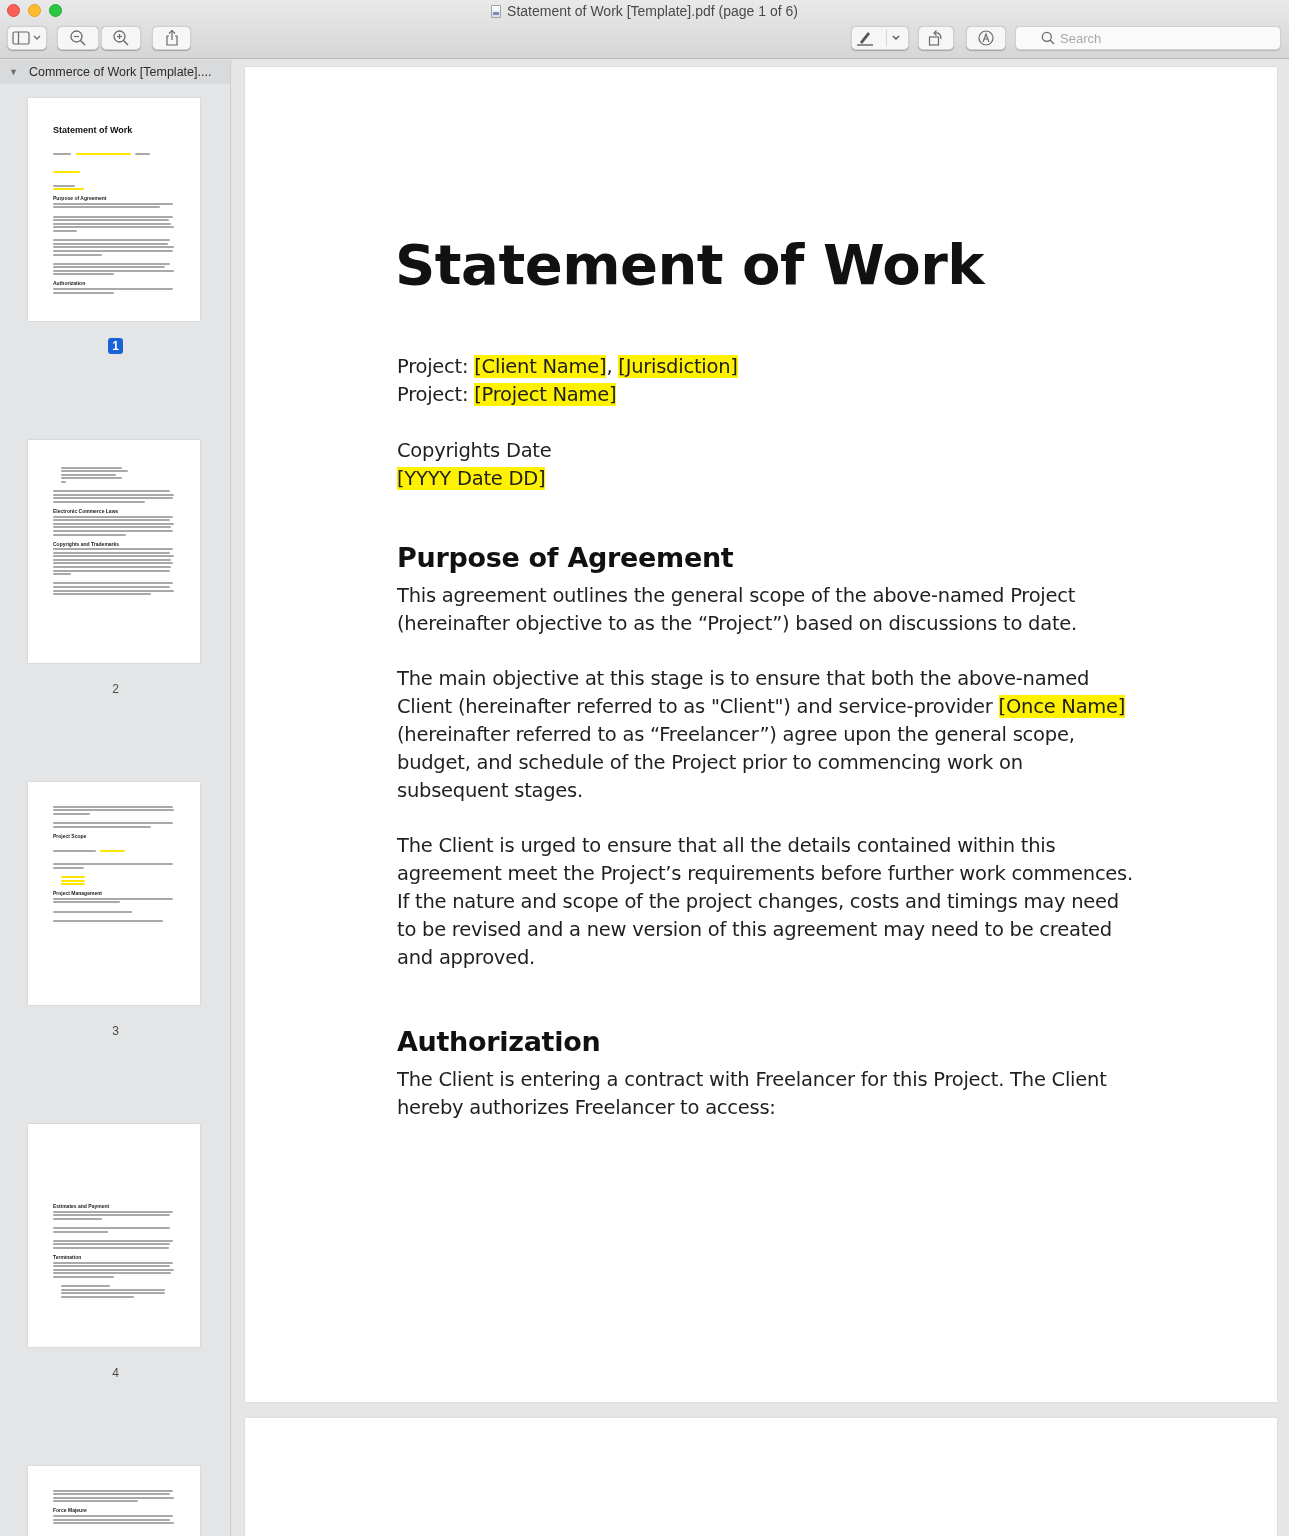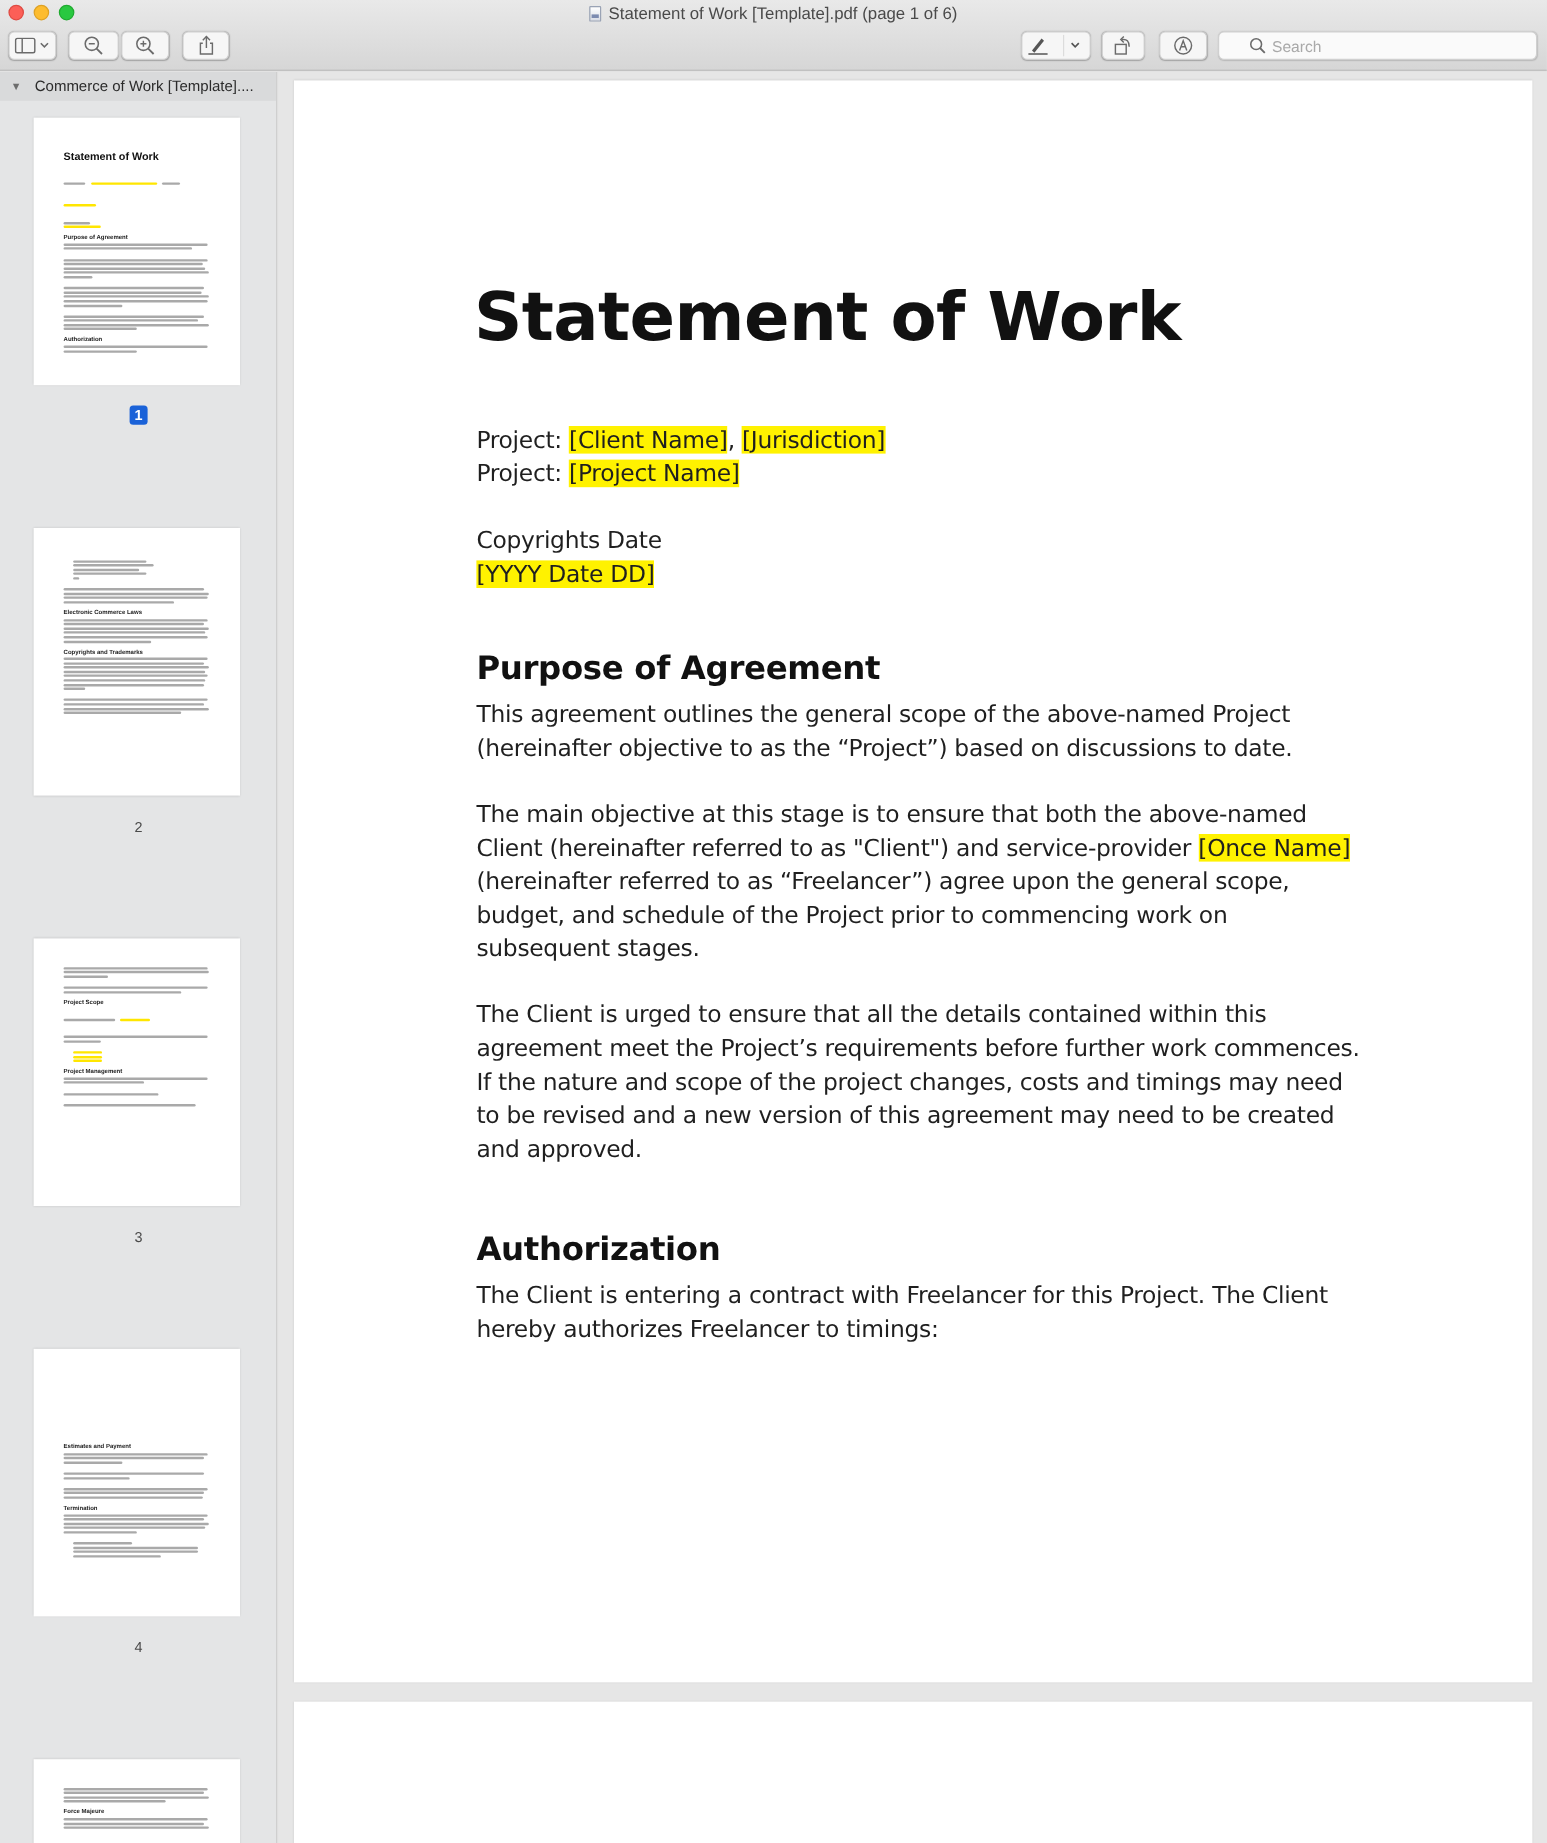--- a/index.html
+++ b/index.html
@@ -329,17 +329,17 @@
         <div class="line">Copyrights Date</div>
         <div class="line"><span class="hl">[YYYY Date DD]</span></div>
       </div>
 
       <h2 class="h-purpose">Purpose of Agreement</h2>
       <p>This agreement outlines the general scope of the above-named Project (hereinafter objective to as the “Project”) based on discussions to date.</p>
       <p class="para-gap"><span>The main objective at this stage is to ensure that both the above-named Client (hereinafter referred to as "Client") and service-provider </span><span class="hl">[Once Name]</span><span> (hereinafter referred to as “Freelancer”) agree upon the general scope, budget, and schedule of the Project prior to commencing work on subsequent stages.</span></p>
       <p class="para-gap">The Client is urged to ensure that all the details contained within this agreement meet the Project’s requirements before further work commences. If the nature and scope of the project changes, costs and timings may need to be revised and a new version of this agreement may need to be created and approved.</p>
 
       <h2 class="h-auth">Authorization</h2>
-      <p>The Client is entering a contract with Freelancer for this Project. The Client hereby authorizes Freelancer to timings:</p>
+      <p>The Client is entering a contract with Freelancer for this Project. The Client hereby authorizes Freelancer to access:</p>
     </div>
   </div>
   <div class="page page2"></div>
 </div>
 
 </body></html>

